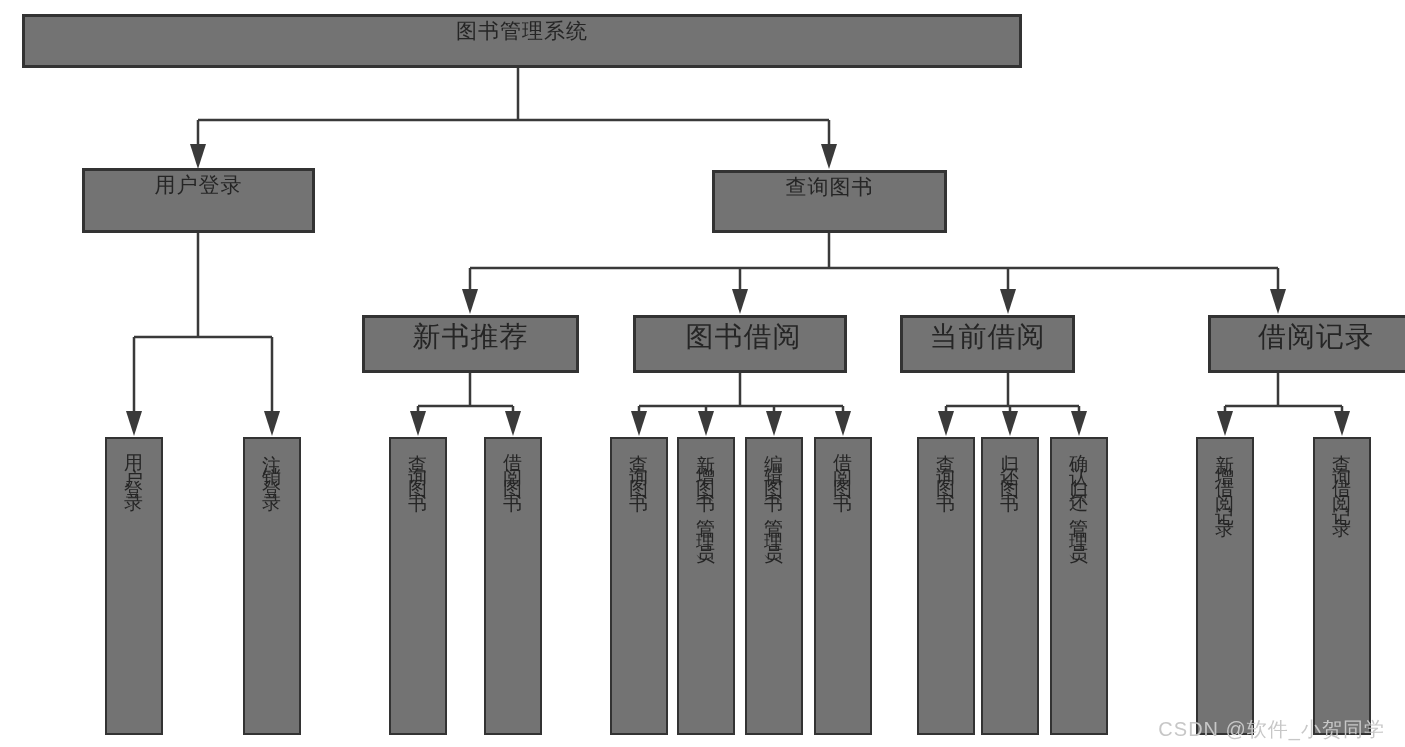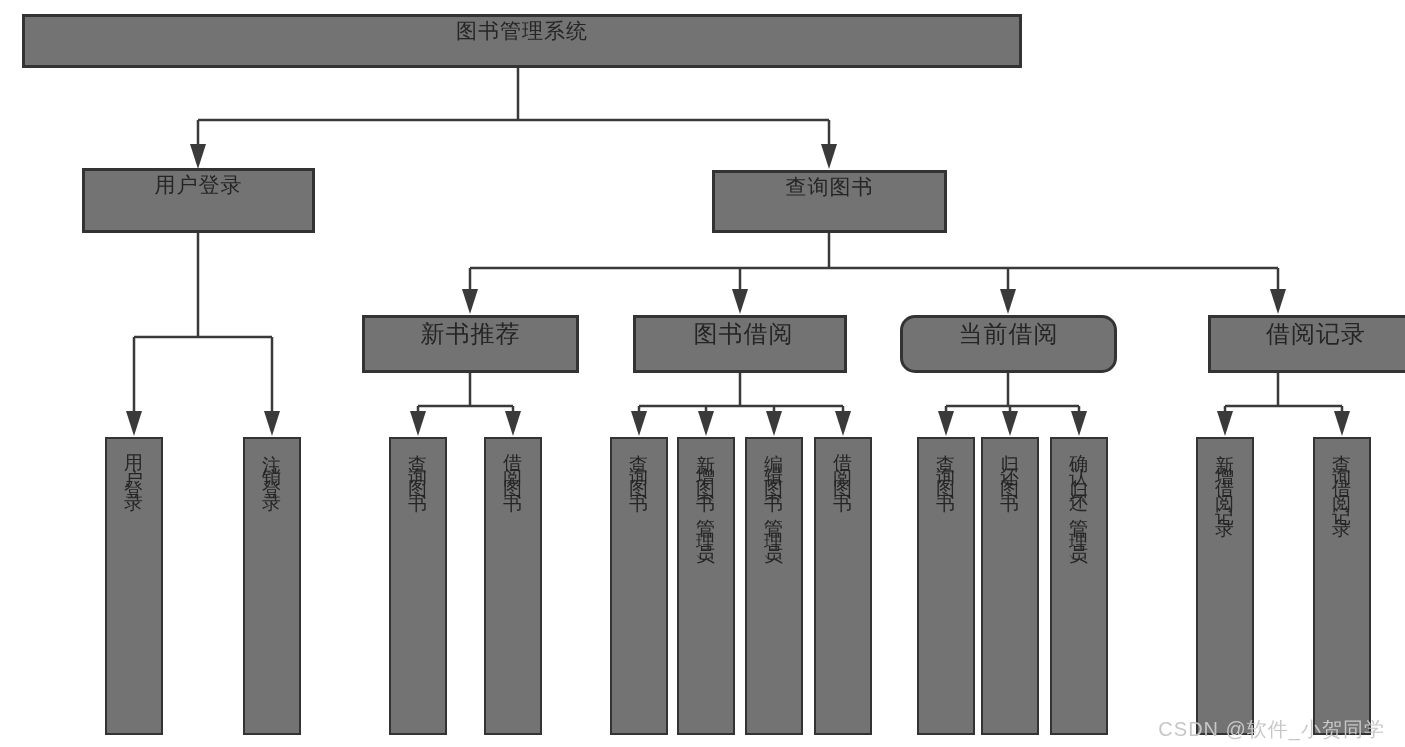--- a/index.html
+++ b/index.html
@@ -30,24 +30,24 @@
   .node .lbl {
     color: #252525;
     font-size: 21px;
     letter-spacing: 1px;
     white-space: nowrap;
   }
   .root-node  { left: 22px;  top: 14px;  width: 1000px; height: 54px; }
   .l2-a       { left: 82px;  top: 168px; width: 233px;  height: 65px; }
   .l2-b       { left: 712px; top: 170px; width: 235px;  height: 63px; }
   .l3         { top: 315px; height: 58px; }
-  .l3 .lbl    { font-size: 24px; }
+  .l3 .lbl    { font-size: 28px; }
   .l3-a { left: 362px;  width: 217px; }
   .l3-b { left: 633px;  width: 214px; padding-left: 7px; }
-  .l3-c { left: 900px;  width: 217px; border-radius: 15px; }
+  .l3-c { left: 900px;  width: 175px; }
   .l3-d { left: 1208px; width: 216px; }
   .leaf {
     top: 437px; height: 298px; width: 58px;
     border-width: 2.5px;
   }
   .leaf .lbl {
     writing-mode: vertical-lr;
     text-orientation: mixed;
     font-size: 19px;
     line-height: 1;

